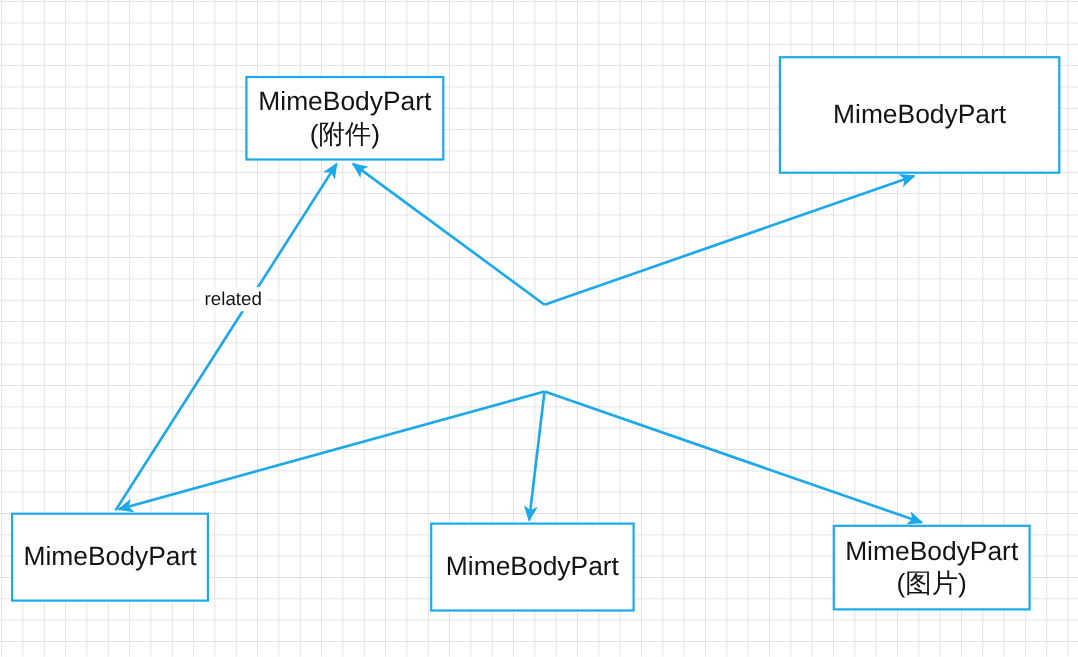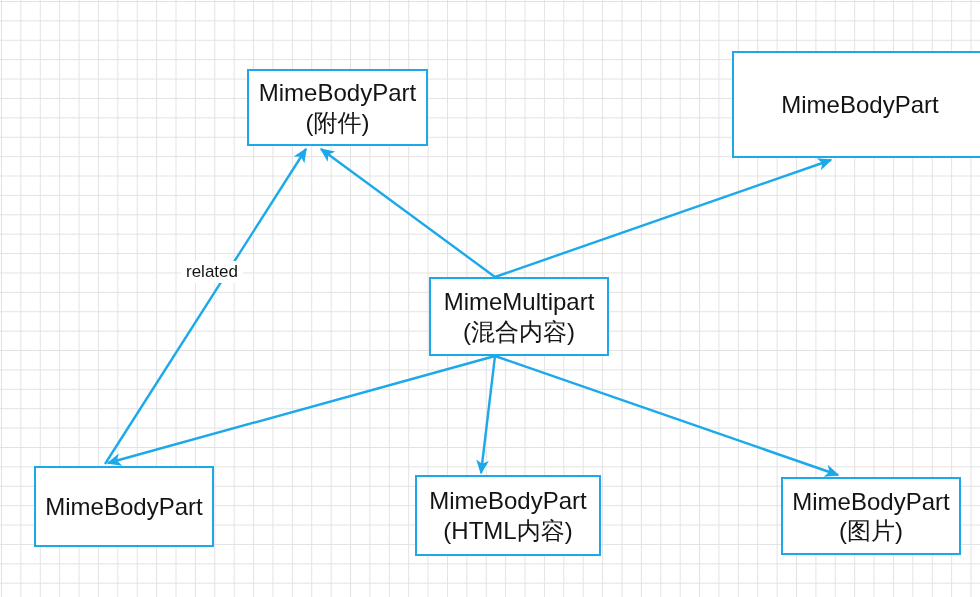--- a/index.html
+++ b/index.html
@@ -37,21 +37,20 @@
     background:var(--node-bg);
     border:2px solid var(--accent);
     display:flex;
     flex-direction:column;
     align-items:center;
     justify-content:center;
     text-align:center;
     line-height:1.22;
     font-size:24px;
     white-space:nowrap;
-    margin-left:24px;
   }
   .node-attachment{left:223px;top:69px;width:181px;height:77px;}
   .node-multipart-self{left:708px;top:51px;width:256px;height:107px;}
   .node-multipart{left:405px;top:277px;width:180px;height:79px;}
   .node-text-content{left:10px;top:466px;width:180px;height:81px;}
   .node-html-content{left:391px;top:475px;width:186px;height:81px;}
   .node-image{left:757px;top:477px;width:180px;height:78px;}
   .edge-label{
     position:absolute;
     left:181px;top:261px;
@@ -82,32 +81,27 @@
 
   <div class="node node-attachment">
     <div>MimeBodyPart</div>
     <div>(附件)</div>
   </div>
 
   <div class="node node-multipart-self">
     <div>MimeBodyPart</div>
   </div>
 
-  <div class="node node-multipart">
-    <div>MimeMultipart</div>
-    <div>(混合内容)</div>
-  </div>
 
   <div class="node node-text-content">
     <div>MimeBodyPart</div>
   </div>
 
   <div class="node node-html-content">
     <div>MimeBodyPart</div>
-    <div>(HTML内容)</div>
   </div>
 
   <div class="node node-image">
     <div>MimeBodyPart</div>
     <div>(图片)</div>
   </div>
 
   <div class="edge-label">related</div>
 
 </div>

